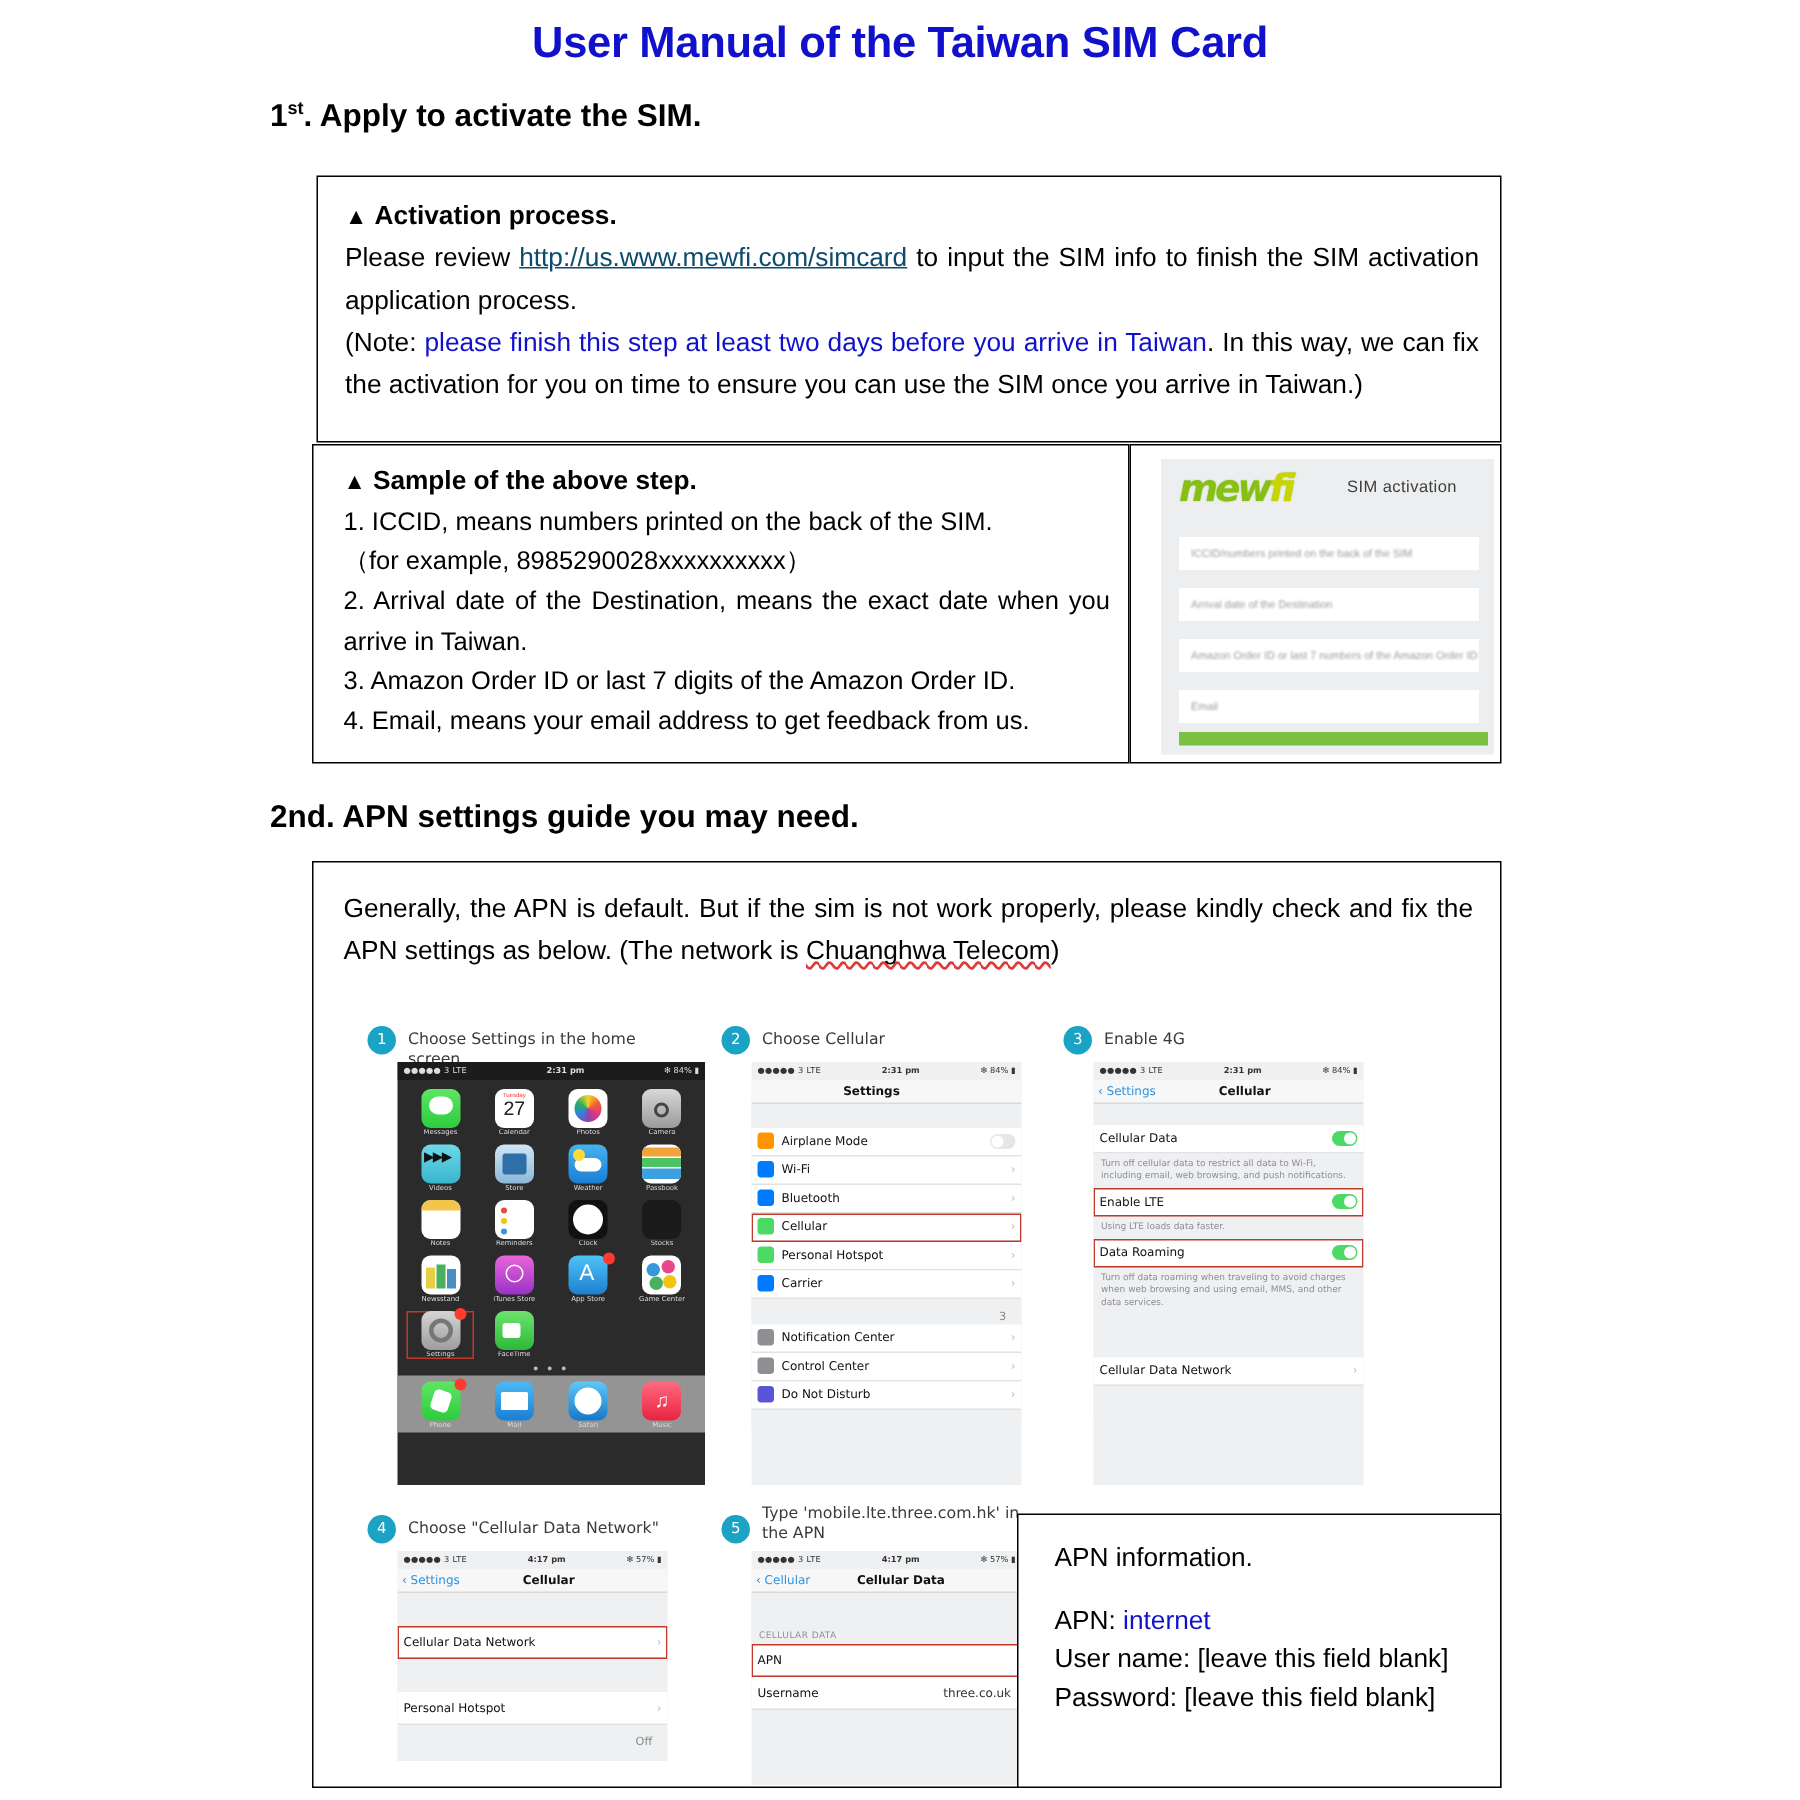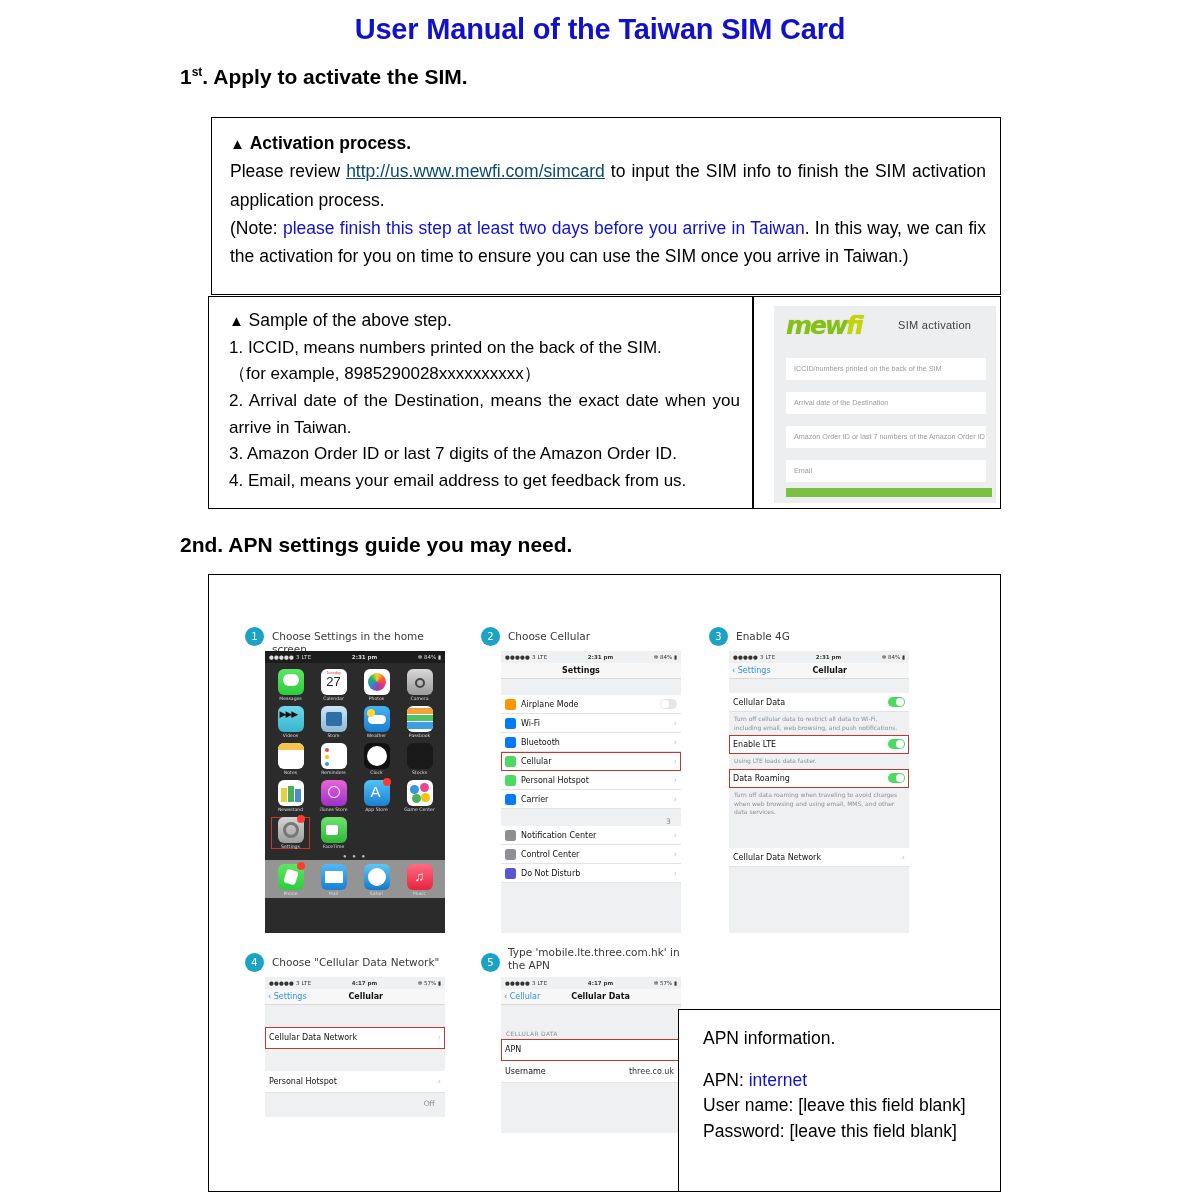--- a/index.html
+++ b/index.html
@@ -50,21 +50,21 @@
 
   
   #box-sample {
     position:absolute;
     left:208px; top:296px; width:545px; height:213px;
     border:1.5px solid #000;
     padding:10px 12px 0 20px;
     font-size:17px;
     line-height:1.57;
   }
-  #box-sample .hd { font-weight:normal; font-size:17.5px; }
+  #box-sample .hd { font-weight:bold; font-size:17.5px; }
 
   
   #box-mewfi {
     position:absolute;
     left:753px; top:296px; width:248px; height:213px;
     border:1.5px solid #000;
     background:#ffffff;
     overflow:hidden;
   }
   #mewfi-inner {
@@ -280,30 +280,33 @@
         <span>Email</span>
       </div>
     <div id="mewfi-bar"></div>
   </div>
 </div>
 
 <div class="section-heading" style="position:absolute;left:180px;top:533px;margin:0">2nd. APN settings guide you may need.</div>
 
 <div id="box-apn-outer">
 
+  <div id="apn-intro" class="justify">
+    <span>Generally, the APN is default. But if the sim is not work properly, please kindly check and fix the APN settings as below. (The network is </span><span class="squiggle">Chuanghwa Telecom</span><span>)</span>
+  </div>
 
   <div id="shot-area">
 
 
     <div class="step-head" style="left:16px; top:22px; width:200px;">
       <div class="step-circle">1</div>
       <div class="step-label">Choose Settings in the home screen</div>
     </div>
 
-    <div class="phone" id="phone1" style="left:36px; top:46px; width:180px; height:282px;">
+    <div class="phone" id="phone1" style="left:36px; top:46px; width:205px; height:282px;">
       <div class="statusbar" style="background:#1c1c1c;color:#ddd">
         <span class="sb-left">●●●●● 3 LTE</span>
         <span class="sb-mid">2:31 pm</span>
         <span class="sb-right">✻ 84% ▮</span>
       </div>
       <div id="hs-grid">
         <div class="app">
             <div class="sq" style="background:linear-gradient(#5ee564,#2ecc3e)">
               <div style="position:absolute;left:5px;top:5px;width:16px;height:12px;background:#fff;border-radius:6px"></div>
             </div>

